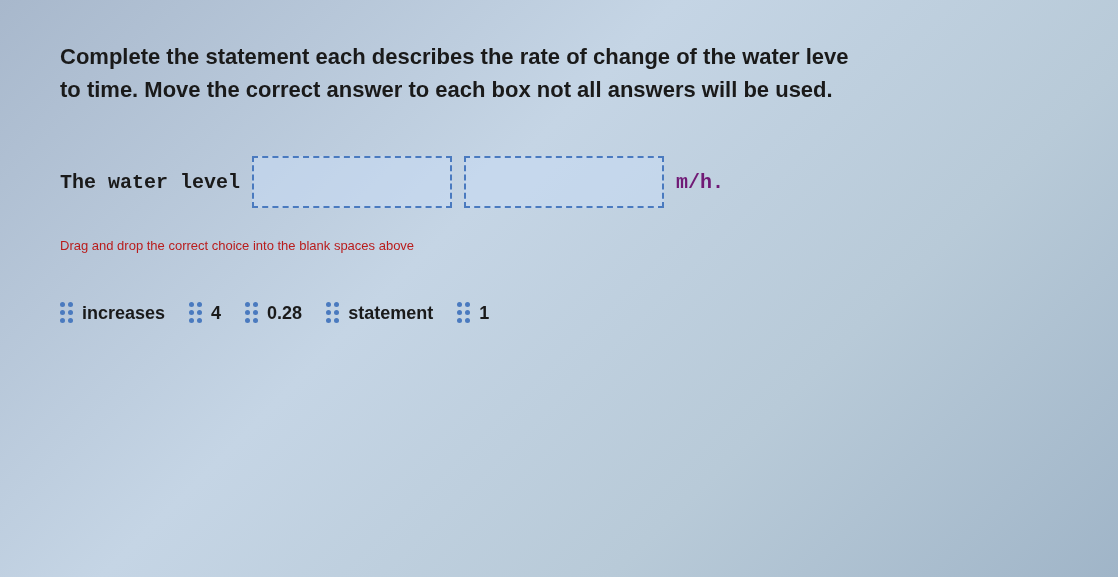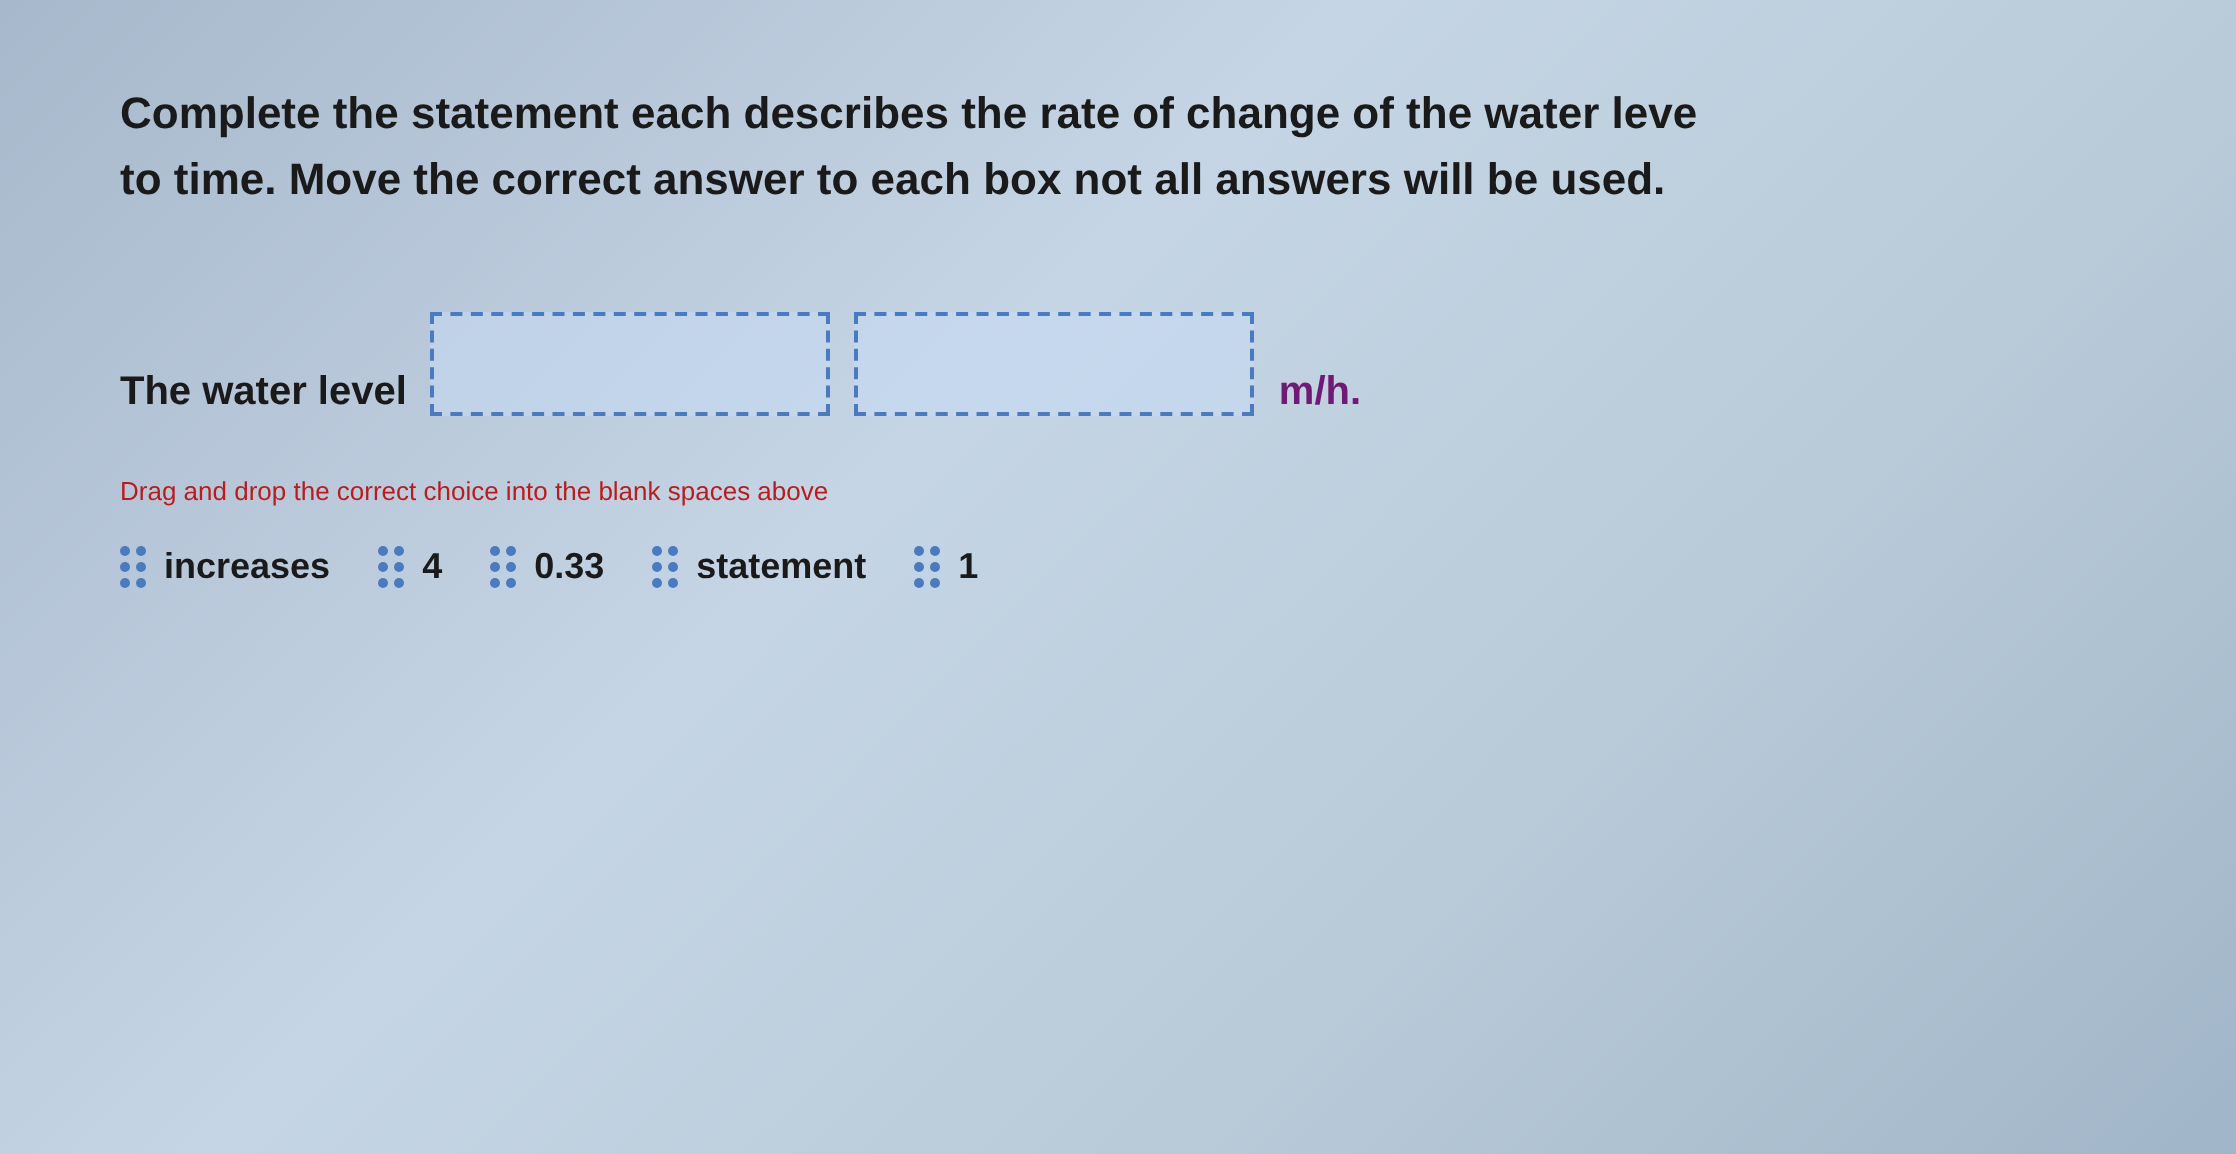--- a/index.html
+++ b/index.html
@@ -33,24 +33,25 @@
       font-size: 22px;
       font-weight: bold;
       color: #1a1a1a;
       line-height: 1.5;
       margin-bottom: 50px;
       max-width: 1000px;
     }
 
     .sentence-row {
       display: flex;
-      align-items: flex-end;
+      align-items: center;
       gap: 12px;
       margin-bottom: 30px;
       flex-wrap: nowrap;
+      font-family: Liberation Mono, monospace;
     }
 
     .sentence-label {
       font-size: 20px;
       font-weight: bold;
       color: #1a1a1a;
       white-space: nowrap;
     }
 
     .drop-box {
@@ -83,23 +84,24 @@
 
     .answer-choices {
       display: flex;
       align-items: center;
       gap: 24px;
       flex-wrap: wrap;
     }
 
     .choice-item {
       display: flex;
-      align-items: flex-start;
+      align-items: center;
       gap: 8px;
       cursor: grab;
+      margin-top: 29px;
     }
 
     .drag-dots {
       display: grid;
       grid-template-columns: repeat(2, 6px);
       grid-template-rows: repeat(3, 6px);
       gap: 2px;
     }
 
     .drag-dot {
@@ -163,21 +165,21 @@
 
     <div class="choice-item">
       <div class="drag-dots">
         <div class="drag-dot"></div>
           <div class="drag-dot"></div>
         <div class="drag-dot"></div>
           <div class="drag-dot"></div>
         <div class="drag-dot"></div>
           <div class="drag-dot"></div>
       </div>
-      <span class="choice-label">0.33</span>
+      <span class="choice-label">0.28</span>
     </div>
 
     <div class="choice-item">
       <div class="drag-dots">
         <div class="drag-dot"></div>
           <div class="drag-dot"></div>
         <div class="drag-dot"></div>
           <div class="drag-dot"></div>
         <div class="drag-dot"></div>
           <div class="drag-dot"></div>

